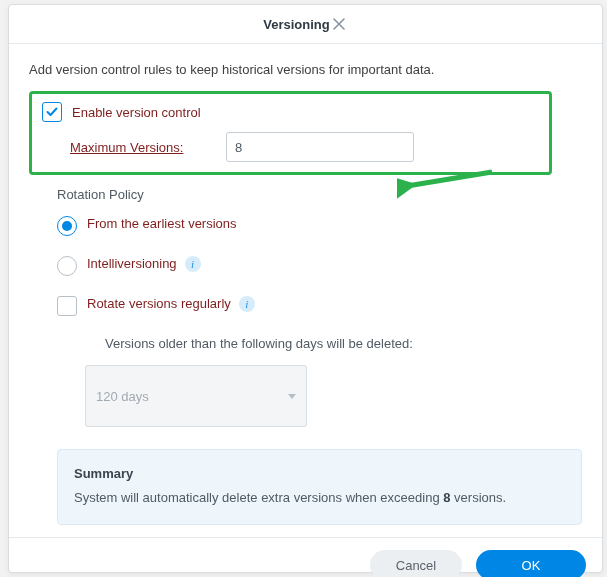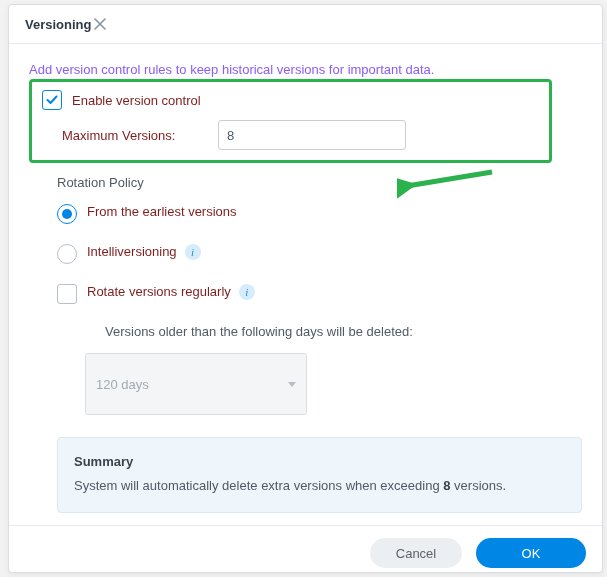--- a/index.html
+++ b/index.html
@@ -23,21 +23,21 @@
     background: #ffffff;
     border: 1px solid #d8dde2;
     border-radius: 4px;
     box-shadow: 0 2px 6px rgba(0,0,0,0.06);
     display: flex;
     flex-direction: column;
   }
   .titlebar {
     display: flex;
     align-items: center;
-    justify-content: flex-start;
+    justify-content: center;
     padding: 10px 16px 10px 16px;
     border-bottom: 1px solid #e5e9ec;
   }
   .titlebar .title {
     font-weight: bold;
     color: #2f3a44;
   }
   .titlebar .close {
     width: 18px;
     height: 18px;
@@ -47,22 +47,22 @@
     cursor: pointer;
     color: #8a939c;
   }
   .titlebar .close svg { display:block; }
   .body {
     padding: 18px 20px 12px 20px;
     flex: 1 1 auto;
     position: relative;
   }
   .intro {
-    color: #8b5cf6;
-    margin-bottom: 2px;
+    color: #404040;
+    margin-bottom: 14px;
   }
   .highlight-box {
     position: relative;
     border: 3px solid #2bb24c;
     border-radius: 4px;
     padding: 8px 10px 10px 10px;
     margin: 0 30px 12px 0;
     background: #ffffff;
   }
   .row {
@@ -84,23 +84,24 @@
   }
   .checkbox.checked {
     border-color: #0086e5;
   }
   .checkbox.checked svg { display:block; }
   .checkbox svg { display:none; }
   .label {
     color: #7f1d1d;
   }
   .maxver-row .label {
-    margin-left: 20px;
+    margin-left: 28px;
     margin-right: 16px;
     min-width: 140px;
+    text-decoration: underline;
   }
   .text-input {
     border: 1px solid #c7ced4;
     border-radius: 3px;
     height: 28px;
     padding: 0 8px;
     width: 170px;
     font-size: 13px;
     color: #505a64;
     background: #fff;

